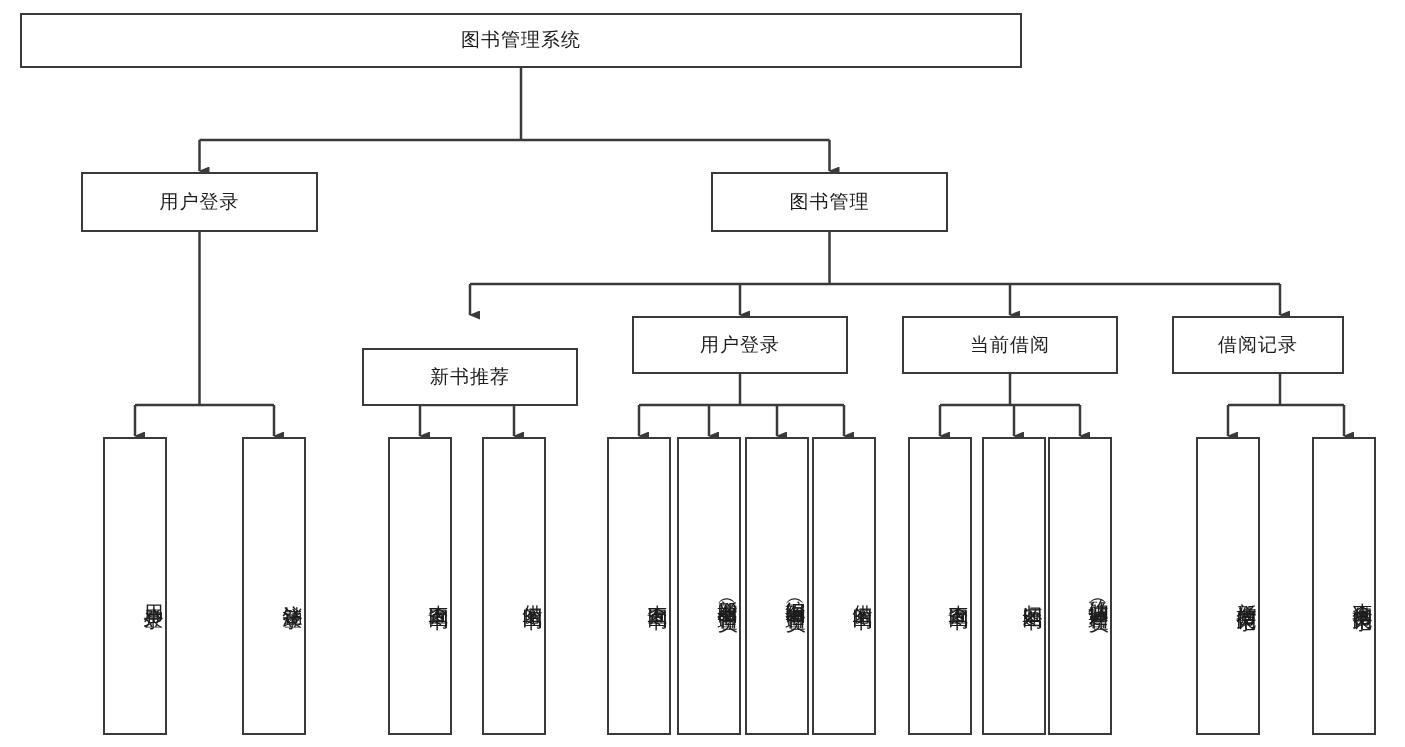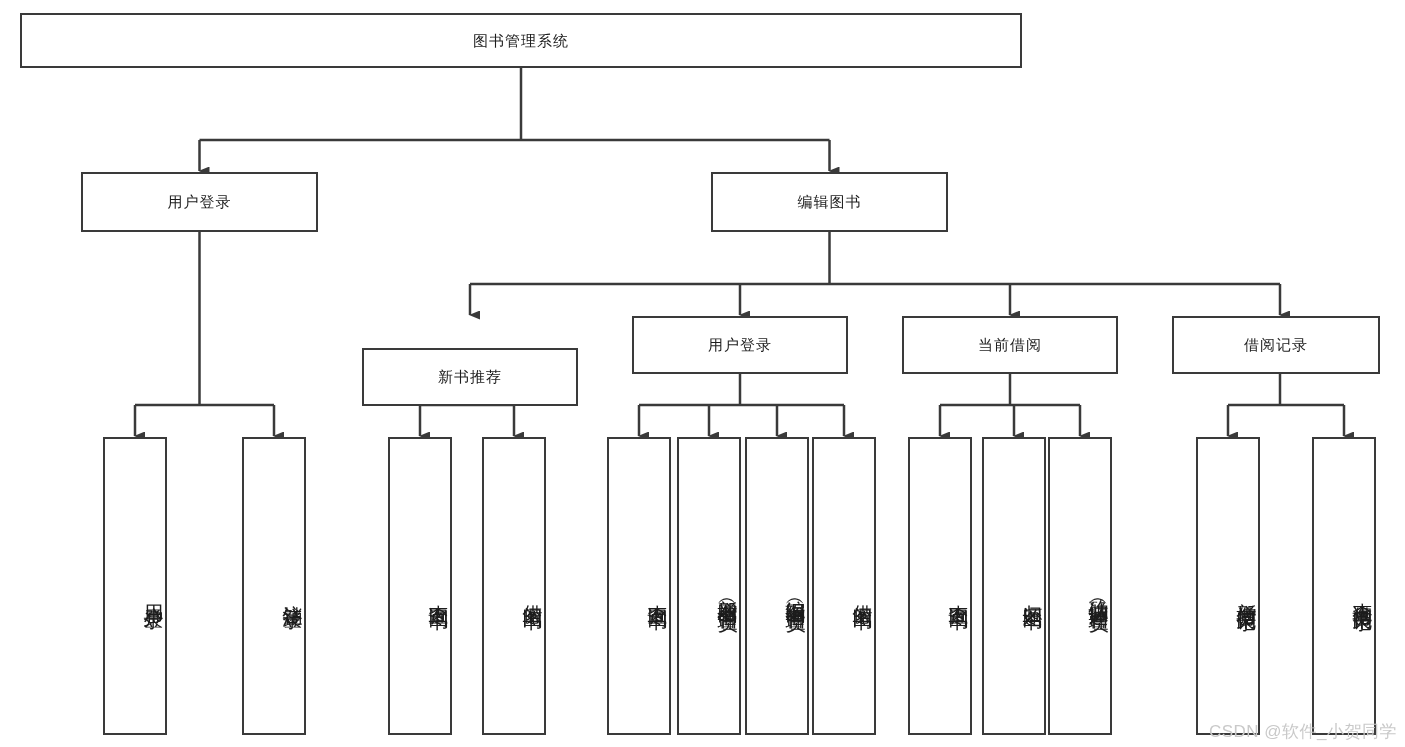--- a/index.html
+++ b/index.html
@@ -29,21 +29,21 @@
     position: absolute;
     box-sizing: border-box;
     background: #ffffff;
     border: 2px solid #3a3a3a;
     display: flex;
     align-items: center;
     justify-content: center;
     color: #1c1c1c;
   }
   .node.horiz {
-    font-size: 15px;
+    font-size: 19px;
     letter-spacing: 1px;
     line-height: 1.2;
   }
   .node.vert {
     writing-mode: vertical-rl;
     text-orientation: upright;
     font-size: 20px;
     letter-spacing: 2px;
     padding-top: 14px;
     align-items: flex-start;
@@ -113,32 +113,32 @@
       </g>
   </svg>
   <div id="nodes">
       <div class="node horiz" style="left: 20px; top: 13px; width: 1002px; height: 55px;">
         <span>图书管理系统</span>
       </div>
       <div class="node horiz" style="left: 81px; top: 172px; width: 237px; height: 60px;">
         <span>用户登录</span>
       </div>
       <div class="node horiz" style="left: 711px; top: 172px; width: 237px; height: 60px;">
-        <span>编辑图书</span>
+        <span>图书管理</span>
       </div>
       <div class="node horiz" style="left: 362px; top: 316px; width: 216px; height: 58px; margin-top: 32px;">
         <span>新书推荐</span>
       </div>
       <div class="node horiz" style="left: 632px; top: 316px; width: 216px; height: 58px;">
         <span>用户登录</span>
       </div>
       <div class="node horiz" style="left: 902px; top: 316px; width: 216px; height: 58px;">
         <span>当前借阅</span>
       </div>
-      <div class="node horiz" style="left: 1172px; top: 316px; width: 208px; height: 58px;">
+      <div class="node horiz" style="left: 1172px; top: 316px; width: 172px; height: 58px;">
         <span>借阅记录</span>
       </div>
       <div class="node vert" style="left: 103px; top: 437px; width: 64px; height: 298px;">
         <span>用户登录</span>
       </div>
       <div class="node vert" style="left: 242px; top: 437px; width: 64px; height: 298px;">
         <span>注销登录</span>
       </div>
       <div class="node vert" style="left: 388px; top: 437px; width: 64px; height: 298px;">
         <span>查询图书</span>
@@ -167,14 +167,13 @@
       <div class="node vert" style="left: 1048px; top: 437px; width: 64px; height: 298px;">
         <span>确认归还（管理员）</span>
       </div>
       <div class="node vert" style="left: 1196px; top: 437px; width: 64px; height: 298px;">
         <span>新增借阅记录</span>
       </div>
       <div class="node vert" style="left: 1312px; top: 437px; width: 64px; height: 298px;">
         <span>查询借阅记录</span>
       </div>
     </div>
-  <div id="watermark">CSDN @软件_小贺同学</div>
 </div>
 
 </body></html>

